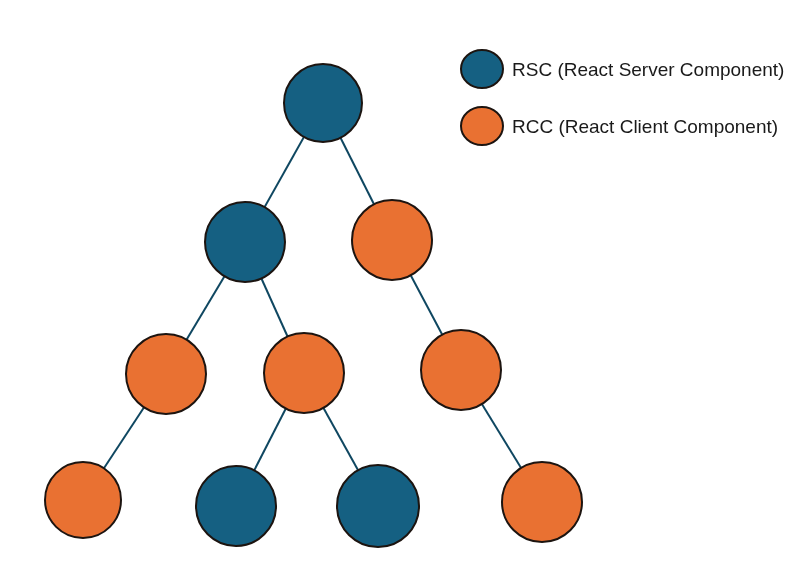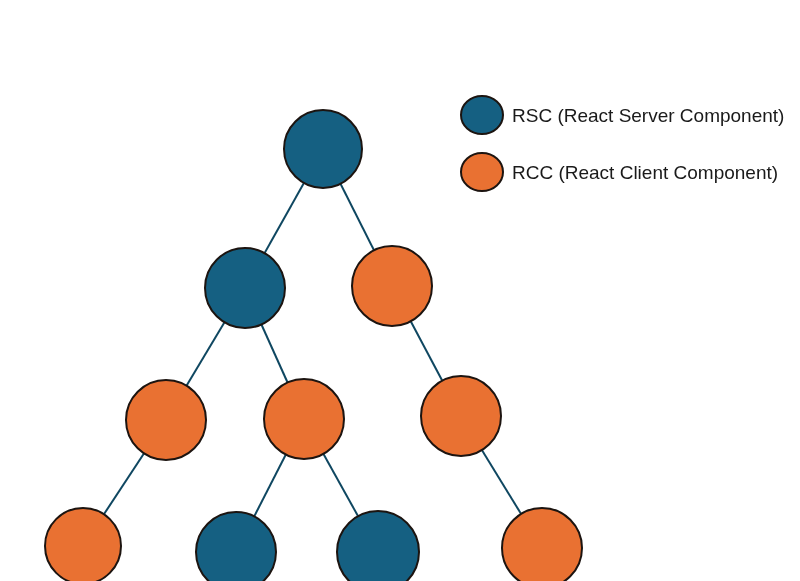--- a/index.html
+++ b/index.html
@@ -9,21 +9,20 @@
     height: 581px;
     background: #ffffff;
     overflow: hidden;
     font-family: "Liberation Sans", sans-serif;
   }
   #stage {
     position: relative;
     width: 800px;
     height: 409px;
     background: #ffffff;
-    margin-top: 46px;
   }
   svg { display: block; }
   .legend-label {
     font-family: "Liberation Sans", sans-serif;
     font-size: 19px;
     fill: #1a1a1a;
   }
 </style>
 </head>
 <body>

